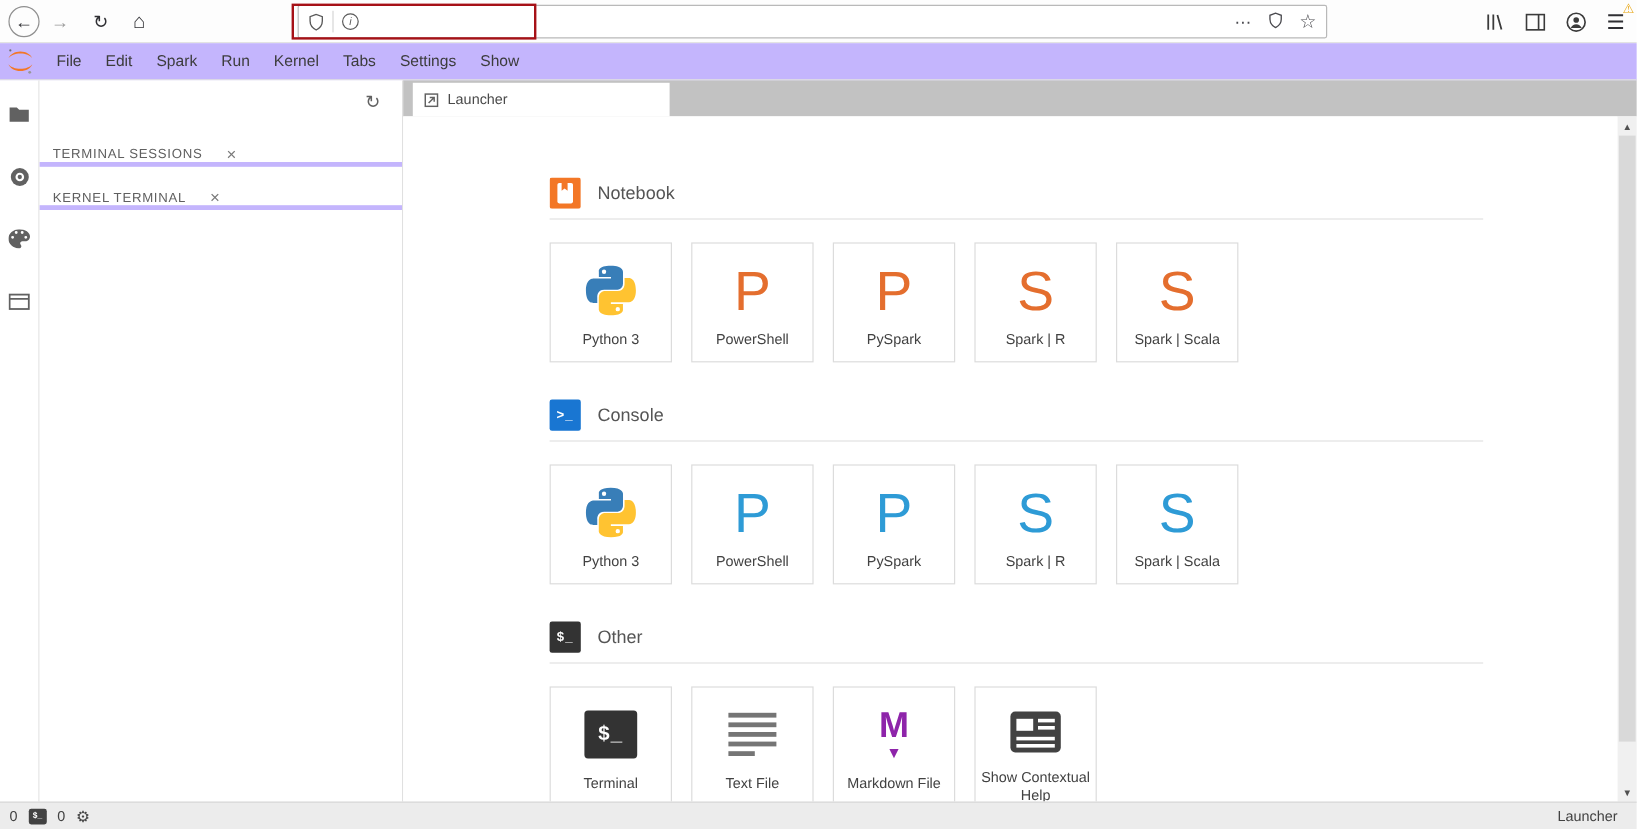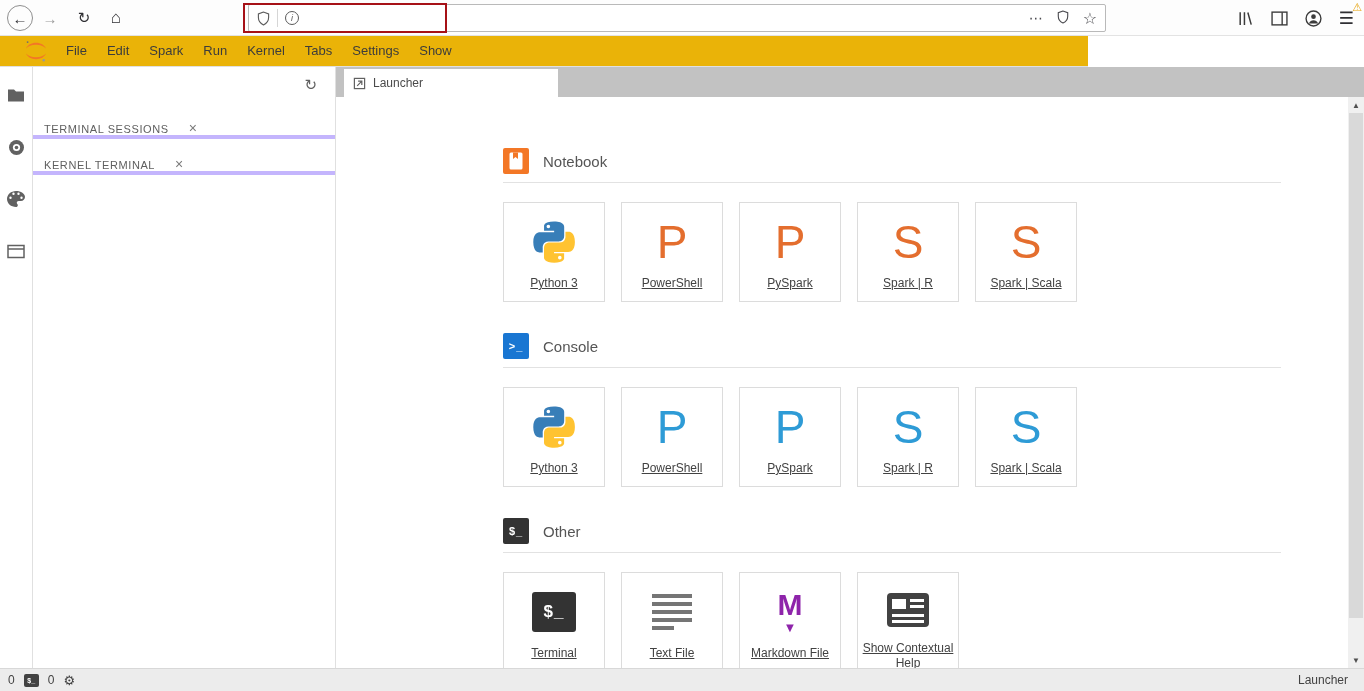--- a/index.html
+++ b/index.html
@@ -32,23 +32,23 @@
   .url-right span { cursor:pointer; color:#4a4a4f; font-size:14px; }
   .red-annotation { position:absolute; left:243px; top:3px; width:204px; height:30px;
                     border:2px solid #a61117; pointer-events:none; z-index:5; }
   .toolbar-right { position:absolute; right:6px; top:4px; height:28px;
                    display:flex; align-items:center; gap:17px; padding-right:4px; }
   .toolbar-right > div { cursor:pointer; display:flex; align-items:center; }
   .hamburger-wrap { position:relative; font-size:17px; color:#2f2f33; }
   .warn-badge { position:absolute; top:-7px; right:-8px; font-size:11px; color:#e7a40e; }
 
   
-  .jl-header { position:absolute; top:36px; left:0; width:1088px; height:31px;
-               background:#eab308; border-bottom:1px solid #e0e0e0;
-               display:flex; align-items:center;padding-left:19px; }
+  .jl-header { position:absolute; top:36px; left:0; width:1364px; height:31px;
+               background:#c4b5fd; border-bottom:1px solid #e0e0e0;
+               display:flex; align-items:center; }
   .jl-logo { margin-left:5px; display:flex; align-items:center; }
   .jl-menubar { display:flex; margin-left:8px; }
   .menu-item { padding:0 10px; font-size:13px; color:#3c3c3c; cursor:pointer; line-height:30px; }
 
   
   .activity-bar { position:absolute; left:0; top:67px; width:33px; height:601px;
                   background:#fff; border-right:1px solid #e0e0e0; }
   .activity-icon { width:32px; height:52px; display:flex; align-items:center;
                    justify-content:center; cursor:pointer; }
   .activity-icon:first-child { margin-top:2px; }
@@ -66,34 +66,34 @@
 
   
   .tab-bar { position:absolute; left:336px; top:67px; width:1028px; height:30px; background:#c2c2c2; }
   .launcher-tab { position:absolute; left:8px; top:2px; width:214px; height:28px; background:#fff;
                   display:flex; align-items:center; padding-left:9px; gap:7px;
                   font-size:12px; color:#4a4a4a; cursor:pointer; }
 
   
   .main-content { position:absolute; left:336px; top:97px; width:1012px; height:571px;
                   background:#fff; overflow:hidden; padding:51px 0 0 122px; }
-  .section { margin-bottom:31px;margin-left:45px; }
+  .section { margin-bottom:31px; }
   .section-header { display:flex; align-items:center; height:26px; }
   .section-icon { width:26px; height:26px; border-radius:2px; display:flex; align-items:center;
                   justify-content:center; color:#fff; font-weight:bold; font-size:11px; letter-spacing:1px; }
   .section-icon.console-bg { background:#1976D2; }
   .section-icon.other-bg { background:#333333; }
   .section-title { margin-left:14px; font-size:15px; color:#555; }
   .divider { margin-top:8px; width:778px; border-bottom:1px solid #e2e2e2; }
   .card-row { margin-top:19px; display:flex; gap:16px; }
   .card { width:102px; height:100px; border:1px solid #dcdcdc; background:#fff; cursor:pointer;
           padding-top:10px; display:flex; flex-direction:column; align-items:center; }
   .card-icon { height:58px; display:flex; align-items:center; justify-content:center; }
   .card-label { margin-top:5px; font-size:12px; color:#424242; text-align:center; line-height:1.25;
-                padding:0 4px;text-decoration:underline; }
+                padding:0 4px; }
   .letter { font-size:46px; line-height:1; }
   .letter.nb { color:#E46E2E; }
   .letter.cs { color:#2E9BD6; }
   .terminal-chip { width:44px; height:40px; background:#333; border-radius:3px; color:#fff;
                    font-weight:bold; font-size:17px; display:flex; align-items:center;
                    justify-content:center; letter-spacing:1px; }
   .md-icon { display:flex; flex-direction:column; align-items:center; color:#8E24AA; }
   .md-m { font-size:30px; font-weight:bold; line-height:1; }
   .md-arrow { font-size:13px; line-height:1; margin-top:1px; }
 

